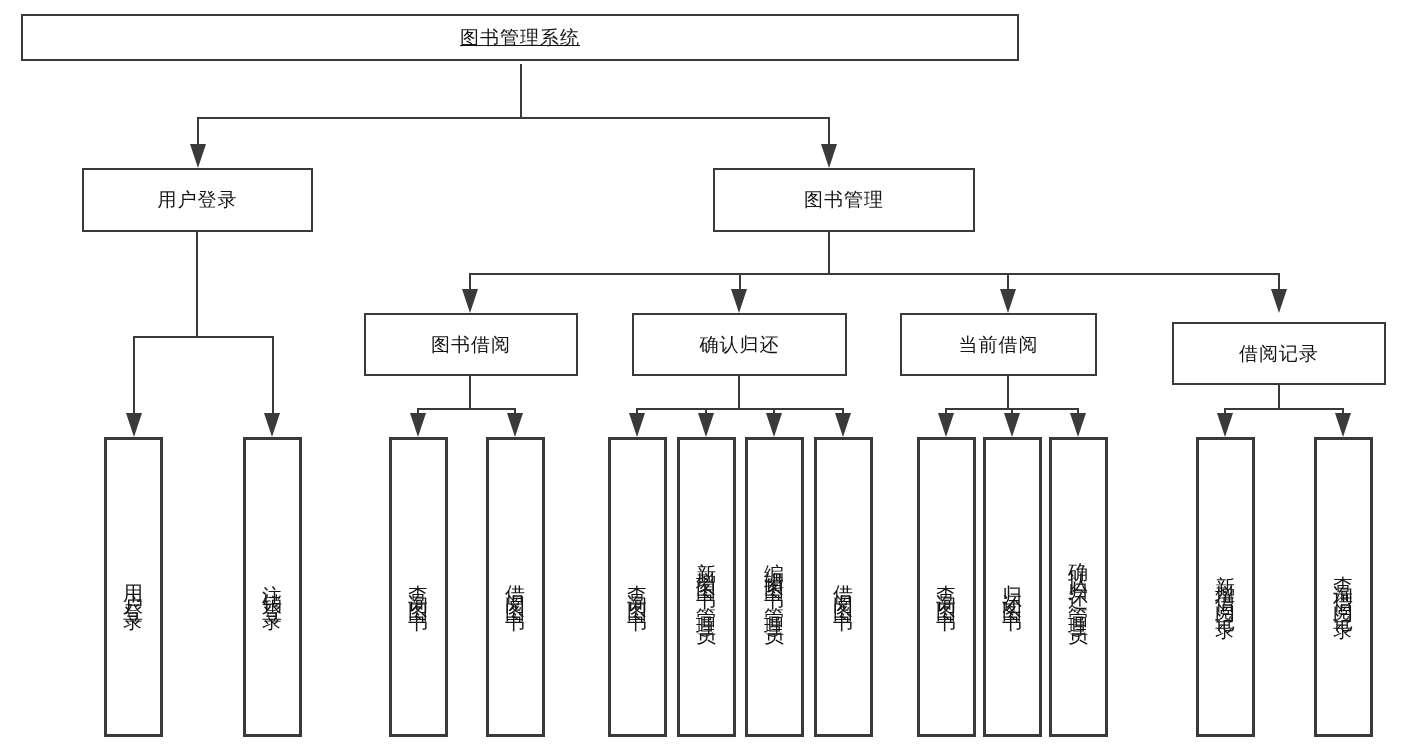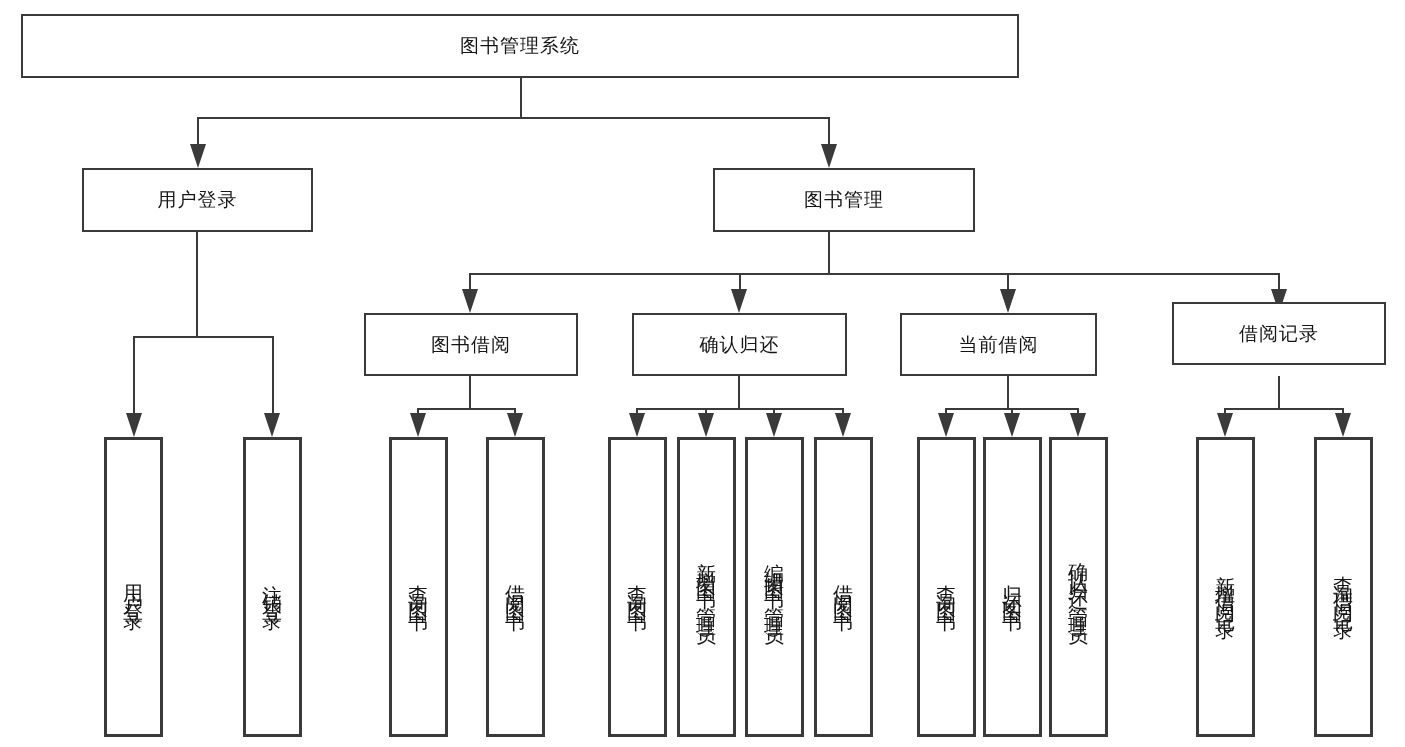--- a/index.html
+++ b/index.html
@@ -29,21 +29,21 @@
   .watermark{
     position:absolute;left:1188px;top:715px;z-index:5;
     font-size:17px;color:#c6c6c6;letter-spacing:1px;white-space:nowrap;
   }
 </style>
 </head>
 <body>
 
 <div class="canvas">
 
-  <div class="box" style="left:21px;top:14px;width:998px;height:64px;">
+  <div class="box" style="left:21px;top:14px;width:998px;height:47px;text-decoration:underline;">
     <span>图书管理系统</span>
   </div>
 
   <div class="vl" style="left:520px;top:64px;height:53px;"></div>
   <div class="hl" style="left:197px;top:117px;width:633px;"></div>
   <div class="vl" style="left:197px;top:117px;height:31px;"></div>
   <div class="ah" style="left:190px;top:144px;"></div>
   <div class="vl" style="left:828px;top:117px;height:31px;"></div>
   <div class="ah" style="left:821px;top:144px;"></div>
 
@@ -74,21 +74,21 @@
 
   <div class="box" style="left:364px;top:313px;width:214px;height:63px;">
     <span>图书借阅</span>
   </div>
   <div class="box" style="left:632px;top:313px;width:215px;height:63px;">
     <span>确认归还</span>
   </div>
   <div class="box" style="left:900px;top:313px;width:197px;height:63px;">
     <span>当前借阅</span>
   </div>
-  <div class="box" style="left:1172px;top:302px;width:214px;height:63px;">
+  <div class="box" style="left:1172px;top:322px;width:214px;height:63px;">
     <span>借阅记录</span>
   </div>
 
   <div class="vl" style="left:469px;top:376px;height:32px;"></div>
   <div class="hl" style="left:417px;top:408px;width:99px;"></div>
   <div class="vl" style="left:417px;top:408px;height:10px;"></div>
   <div class="ah" style="left:410px;top:413px;"></div>
   <div class="vl" style="left:514px;top:408px;height:10px;"></div>
   <div class="ah" style="left:507px;top:413px;"></div>
 

